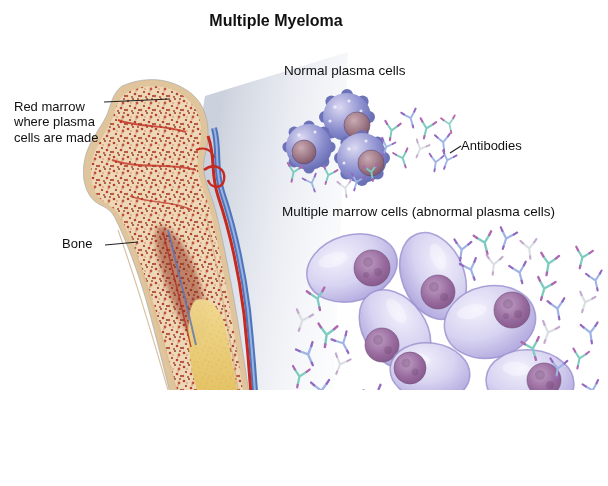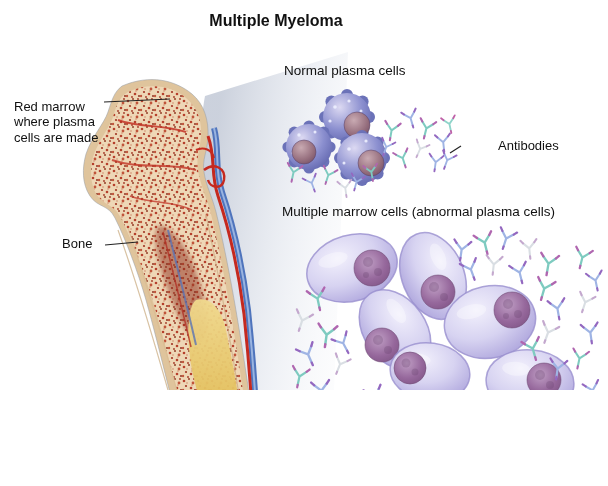--- a/index.html
+++ b/index.html
@@ -9,21 +9,21 @@
   }
   .title{
     position:absolute;top:12px;left:0;width:552px;text-align:center;
     font-size:16px;font-weight:bold;color:var(--text,#111);
   }
   .lbl{position:absolute;color:var(--text,#111);font-size:13px;line-height:1.18;}
   .lbl.red-marrow{left:14px;top:63px;width:108px;margin-top:36px;}
   .lbl.bone{left:62px;top:236px;}
   .lbl.heading{font-size:13.5px;}
   .lbl.normal-heading{left:284px;top:63px;}
-  .lbl.antibodies{left:461px;top:138px;margin-left:37px;}
+  .lbl.antibodies{left:461px;top:138px;}
   .lbl.myeloma-heading{left:282px;top:204px;}
   svg.art{position:absolute;left:0;top:0;}
   
   .abA{--body:var(--antibody-teal,#7ECBC0);--tip:var(--antibody-tip-purple,#B066B0);}
   .abB{--body:var(--antibody-periwinkle,#9FB4E4);--tip:#9468C0;}
   .abC{--body:var(--antibody-pale,#D9DEE3);--tip:#C4A8CE;}
   .abD{--body:#8FD4CA;--tip:#C060A8;}
 </style>
 </head>
 <body>

